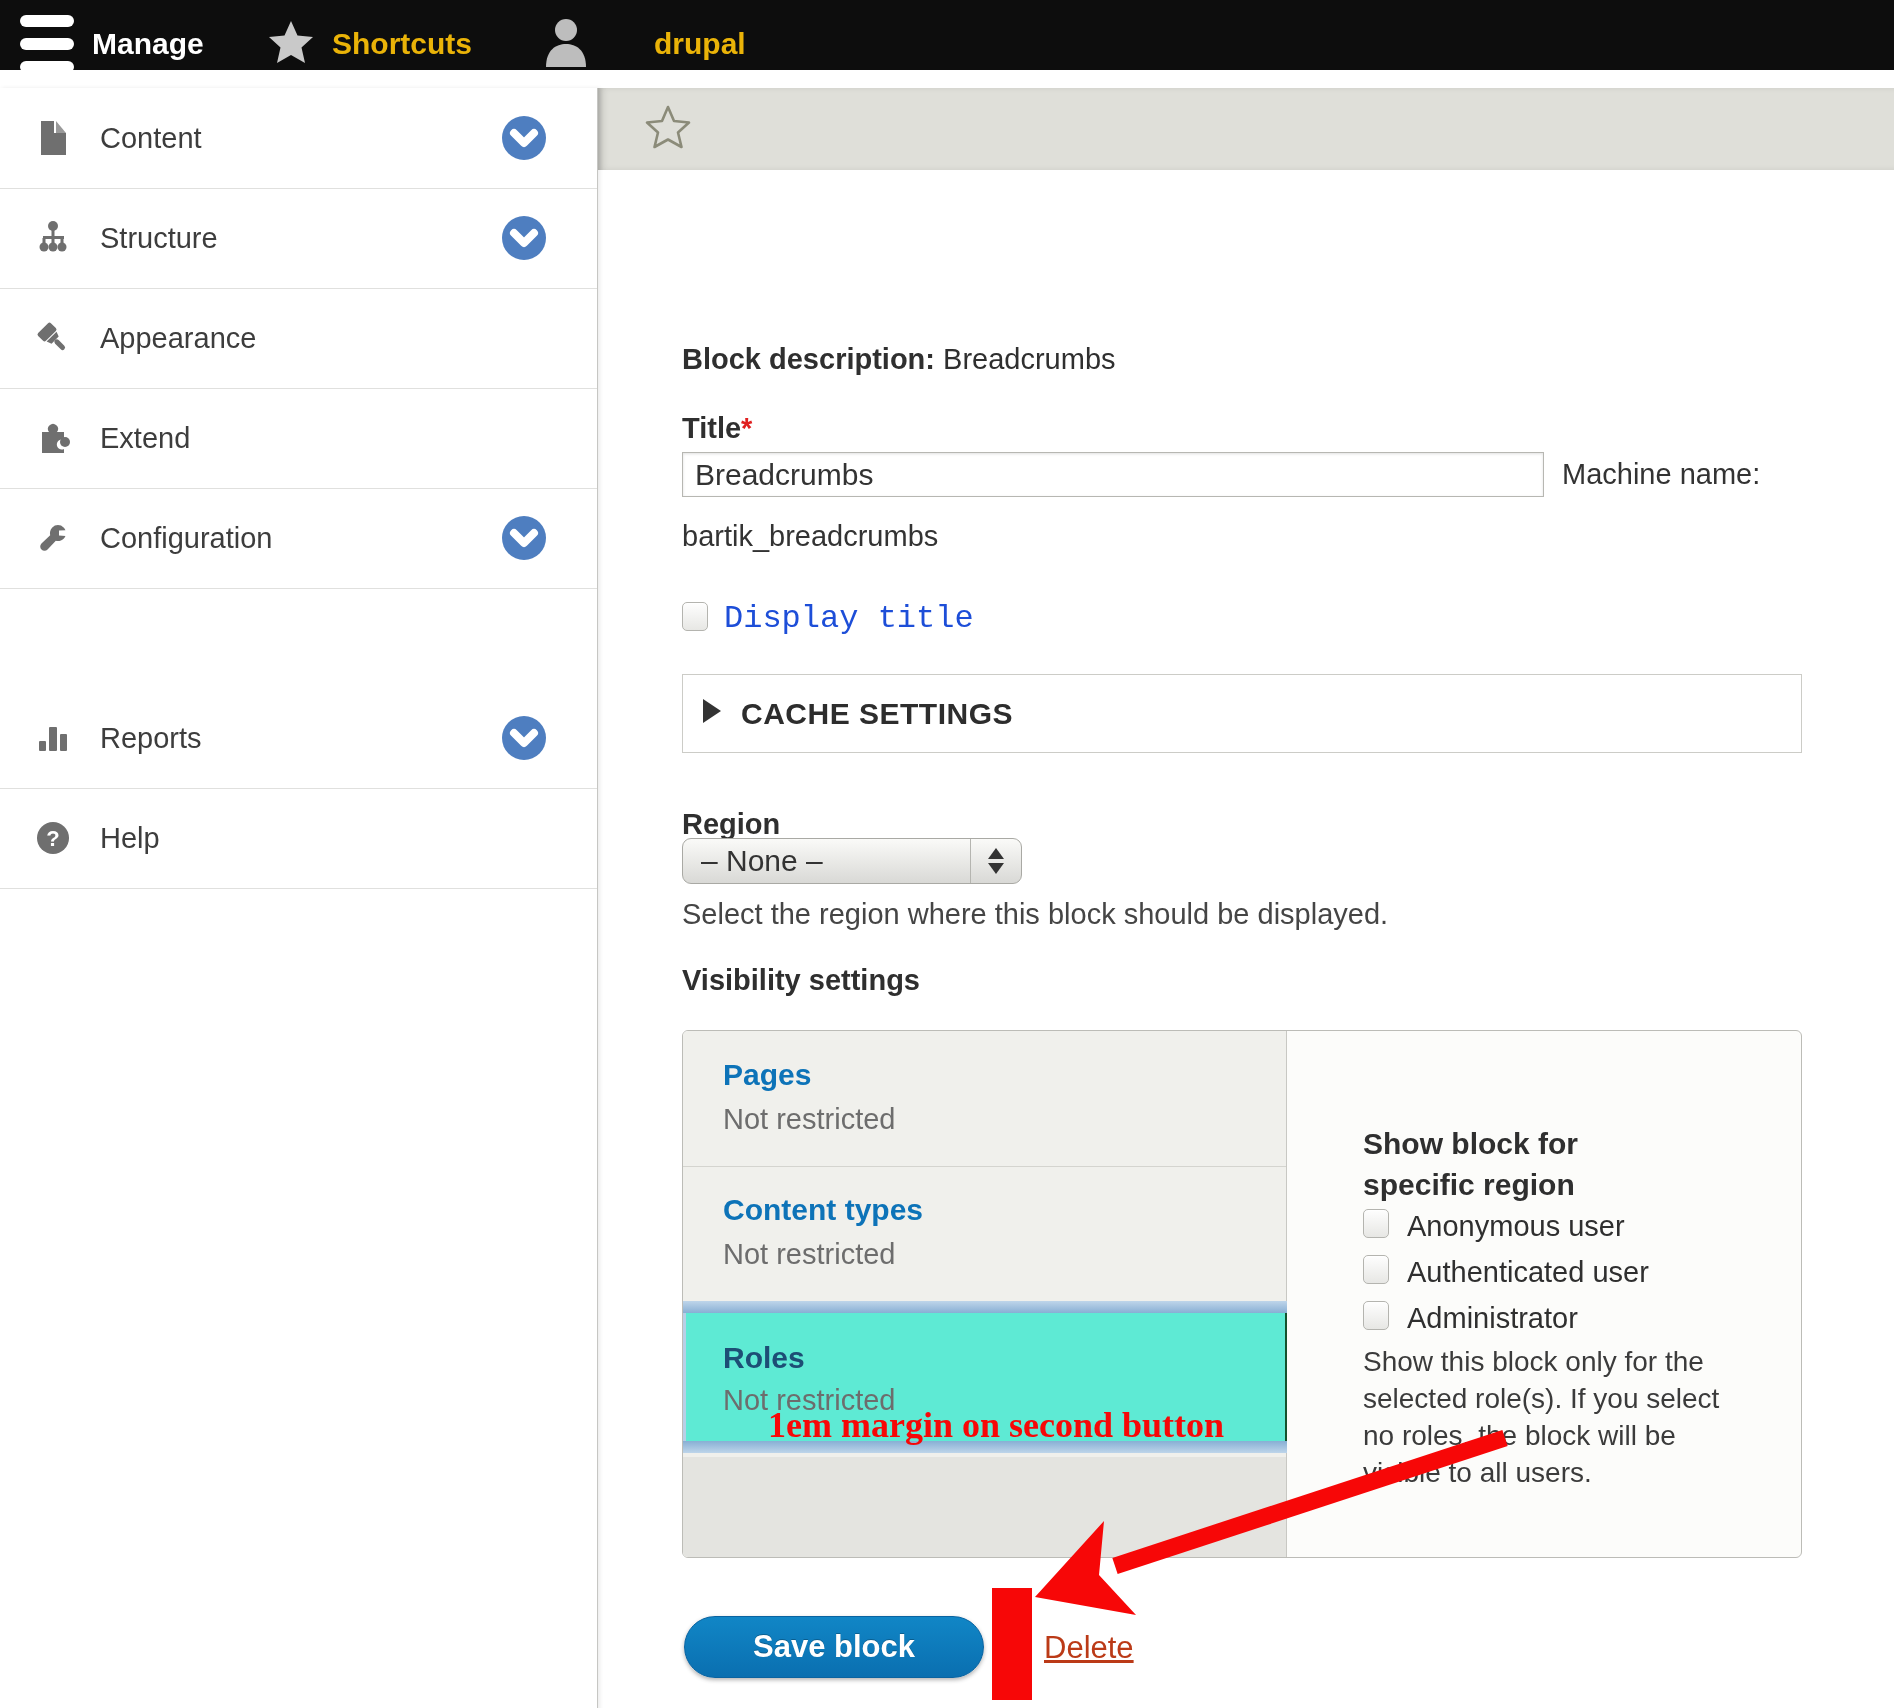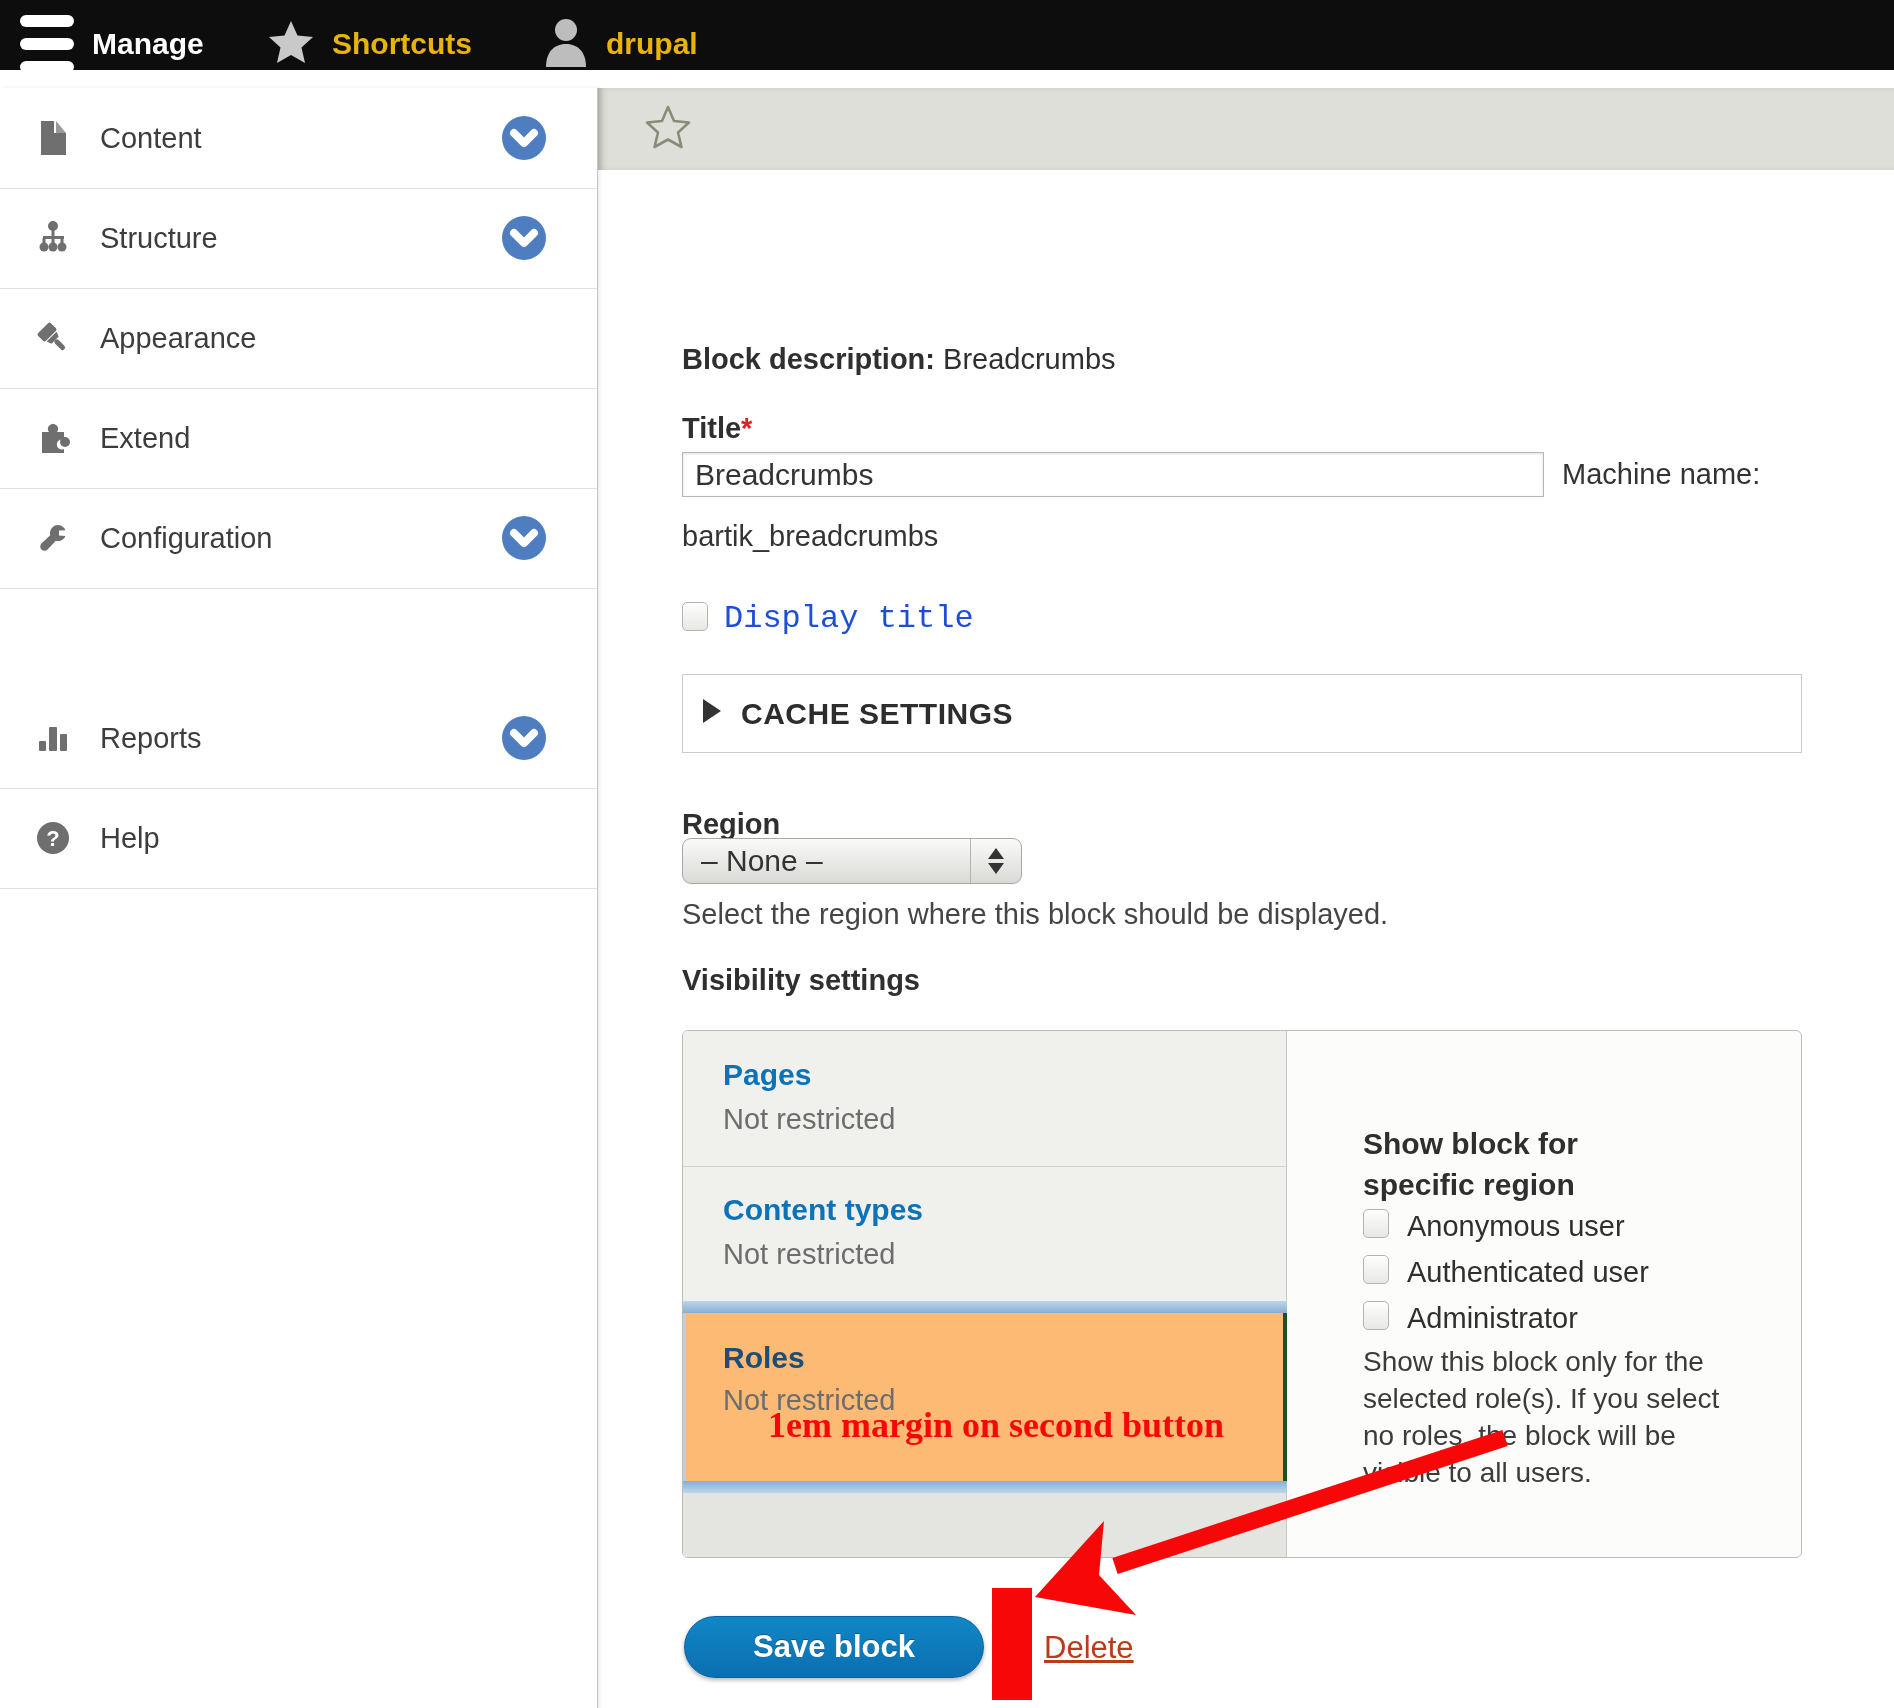--- a/index.html
+++ b/index.html
@@ -9,21 +9,21 @@
   
   .topbar{position:absolute;left:0;top:0;width:1894px;height:70px;background:#0d0d0d;z-index:30;}
   .manage-tab{position:absolute;left:0;top:0;width:242px;height:88px;
 ated      background:linear-gradient(#4b4b4b,#262626);display:flex;align-items:center;cursor:pointer;}
   .hamburger{position:absolute;left:20px;top:15px;width:54px;height:58px;}
   .hamburger div{width:54px;height:12px;background:#fff;border-radius:6px;margin-bottom:11px;}
   .manage-label{position:absolute;left:92px;top:0;line-height:88px;color:#fff;font-size:30px;font-weight:bold;}
   .topbar-item{position:absolute;top:0;height:88px;display:flex;align-items:center;cursor:pointer;}
   .topbar-item .tb-label{color:#eab308;font-size:30px;font-weight:bold;}
   .shortcuts-item{left:268px;}
-  .user-item{left:544px;}
+  .user-item{left:544px;gap:48px;}
   .tb-icon{margin-right:18px;}
 
   
   .sidebar{position:absolute;left:0;top:88px;width:597px;height:1708px;background:#fff;
            border-right:1px solid #c6c6c3;box-shadow:2px 0 4px rgba(0,0,0,.08);z-index:20;}
   .side-item{position:absolute;left:0;width:597px;height:100px;border-bottom:1px solid #e0e0de;cursor:pointer;}
   .side-item .s-icon{position:absolute;left:34px;top:31px;width:38px;height:38px;}
   .side-item .s-label{position:absolute;left:100px;top:0;line-height:100px;font-size:29px;color:#3d3d3d;}
   .chevron-circle{position:absolute;left:502px;top:28px;width:44px;height:44px;border-radius:50%;
                   background:#4e7ec0;cursor:pointer;}
@@ -74,21 +74,21 @@
 
   
   .vis-panel{position:absolute;left:682px;top:1030px;width:1120px;height:528px;border:1px solid #bcbcb7;
              border-radius:6px;box-sizing:border-box;background:#fcfcfa;overflow:hidden;}
   .tab-col{position:absolute;left:0;top:0;width:603px;height:526px;background:#f0f0ec;border-right:1px solid #c8c8c3;}
   .vtab{position:absolute;left:0;width:603px;cursor:pointer;}
   .vtab-title{position:absolute;left:40px;font-size:30px;font-weight:bold;color:#0d73b8;}
   .vtab-sub{position:absolute;left:40px;font-size:29px;color:#6d6d6d;}
   .tab-pages{top:0;height:135px;border-bottom:1px solid #d4d4cf;}
   .tab-ctypes{top:136px;height:134px;}
-  .tab-roles{top:270px;height:192px;background:#fdba74;border-left:3px solid #b8cfe6;border-right:4px solid #14532d;
+  .tab-roles{top:270px;height:152px;background:#5eead4;border-left:3px solid #b8cfe6;border-right:2px solid #14532d;
              box-sizing:border-box;z-index:2;width:604px;}
   .roles-bar{position:absolute;left:-3px;width:604px;height:12px;background:linear-gradient(#bed5ea,#88afd4);}
   .roles-bar.bottom{bottom:0;background:linear-gradient(#88afd4,#bed5ea);}
   .roles-bar.top{top:0;}
   .tab-roles .vtab-title{color:#1d4e75;}
   .tab-filler{position:absolute;left:0;top:426px;width:603px;height:100px;background:#e4e4e0;}
 
   .roles-panel-heading{position:absolute;left:680px;top:92px;width:280px;font-size:30px;font-weight:bold;
                        color:#2f2f2f;line-height:41px;}
   .role-row{position:absolute;left:680px;}

